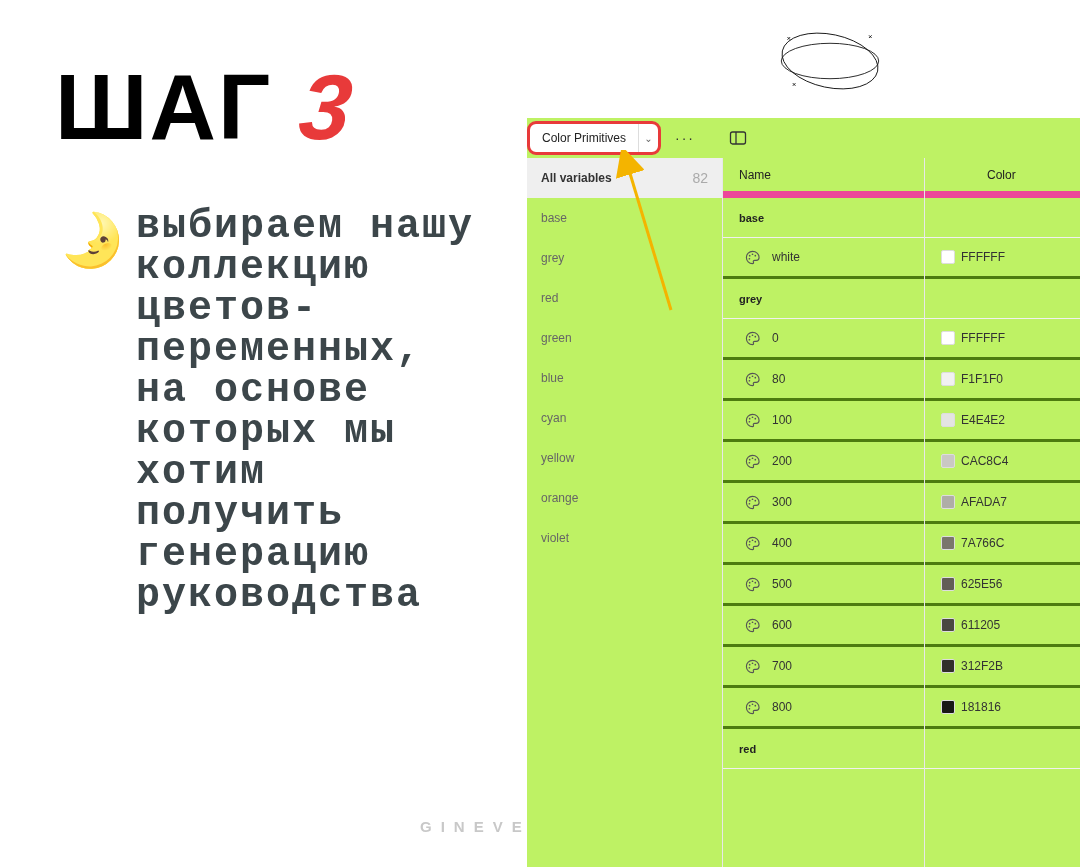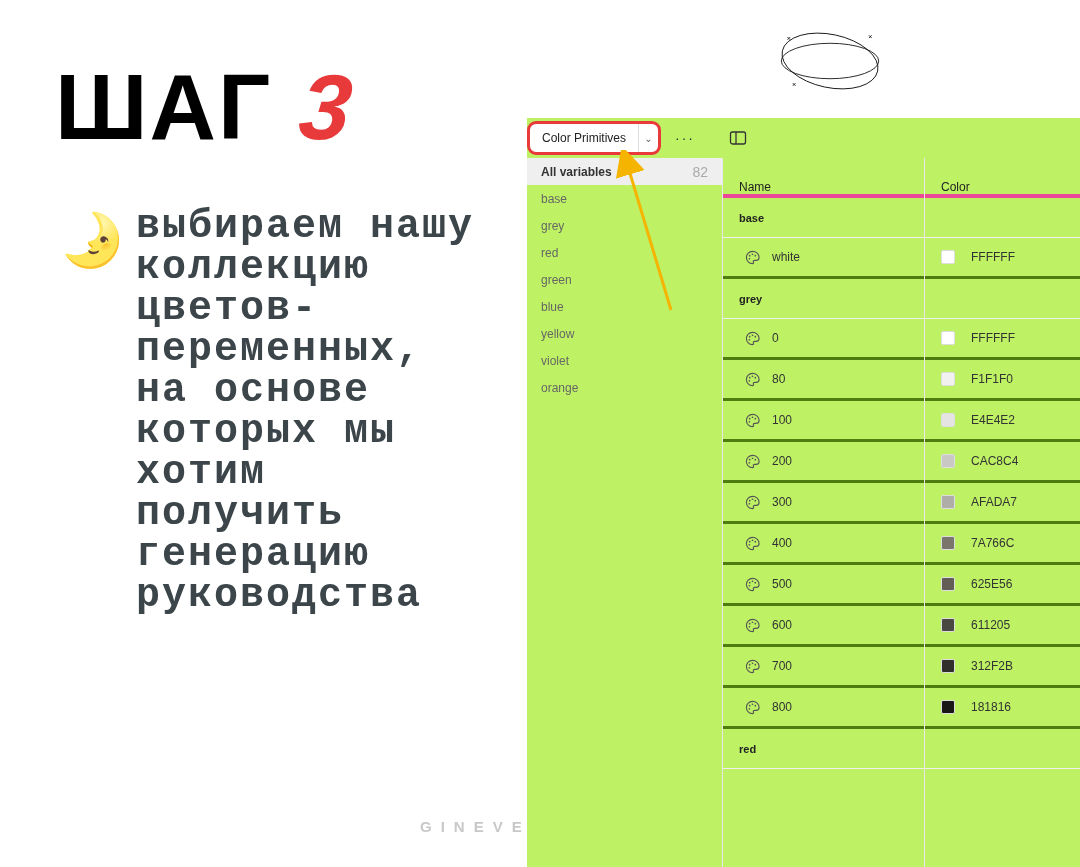--- a/index.html
+++ b/index.html
@@ -20,35 +20,35 @@
   .panel { position:absolute; left:527px; top:118px; width:553px; height:752px; background:#bef264; }
 
   .dropdown-row { display:flex; align-items:center; gap:10px; height:40px; padding-left:0; }
   .dropdown { display:flex; align-items:center; border:3px solid #e83a3a; border-radius:9px; height:34px; background:#fff; }
   .dropdown .label { padding:0 12px; font-size:12px; color:#222; }
   .dropdown .chev { width:20px; height:28px; border-left:1px solid #ddd; display:flex; align-items:center; justify-content:center; color:#666; font-size:10px;}
   .more { font-size:14px; color:#333; letter-spacing:2px; padding:0 4px; cursor:pointer; }
   .split-icon { margin-left:20px; }
 
   .sidebar { position:absolute; left:0; top:40px; width:195px; }
-  .sb-row { height:27px; display:flex; align-items:center; justify-content:space-between; padding:0 14px; font-size:12px; color:#333; cursor:pointer; }
+  .sb-row { height:40px; display:flex; align-items:center; justify-content:space-between; padding:0 14px; font-size:12px; color:#333; cursor:pointer; }
   .sb-row.all { background:#efefef; font-weight:600; }
   .sb-row .count { color:#aaa; font-size:14px; font-weight:400;}
   .sb-row.item { color:#666; }
 
   .vars { position:absolute; left:195px; top:40px; right:0; bottom:0; border-left:1px solid #e8e8e8; }
-  .vars-head { display:flex; height:40px; align-items:flex-end; border-bottom:4px solid #ec4899; }
+  .vars-head { display:flex; height:40px; align-items:center; border-bottom:7px solid #ec4899;gap:46px; }
   .vars-head .hname { width:202px; padding-left:16px; font-size:12px; color:#222; font-weight:500;}
   .vars-head .hval  { padding-left:16px; font-size:12px; color:#222; font-weight:500;}
   .vline { position:absolute; left:397px; top:40px; bottom:0; width:1px; background:#e8e8e8; }
 
   .group-label { height:40px; display:flex; align-items:center; padding-left:16px; font-size:11px; color:#222; font-weight:600; border-bottom:1px solid #f0f0f0;}
   .var-row { display:flex; height:41px; align-items:center; border-bottom:3px solid #4d7c0f; }
   .var-row .name { width:202px; display:flex; align-items:center; gap:12px; padding-left:22px; font-size:12px; color:#333; }
-  .var-row .val  { display:flex; align-items:center; gap:16px; padding-left:16px; font-size:12px; color:#333; }
+  .var-row .val  { display:flex; align-items:center; gap:6px; padding-left:16px; font-size:12px; color:#333; }
   .swatch { width:14px; height:14px; border-radius:2px; border:1px solid #ddd; }
   .palicon { width:15px; height:15px; color:#555; flex-shrink:0; }
 
   
   .arrow { position:absolute; left:611px; top:150px; pointer-events:none; }
 
 </style>
 </head>
 <body>
 
@@ -89,23 +89,24 @@
       <div class="sb-row all">
         <span>All variables</span>
         <span class="count">82</span>
       </div>
       <div id="sb-groups">
           <div class="sb-row item">base</div>
           <div class="sb-row item">grey</div>
           <div class="sb-row item">red</div>
           <div class="sb-row item">green</div>
           <div class="sb-row item">blue</div>
+          <div class="sb-row item">cyan</div>
           <div class="sb-row item">yellow</div>
+          <div class="sb-row item">orange</div>
           <div class="sb-row item">violet</div>
-          <div class="sb-row item">orange</div>
         </div>
     </div>
 
     <div class="vars">
       <div class="vars-head">
         <div class="hname">Name</div>
         <div class="hval">Color</div>
       </div>
       <div id="sections">
           <div class="group-label">base</div>

